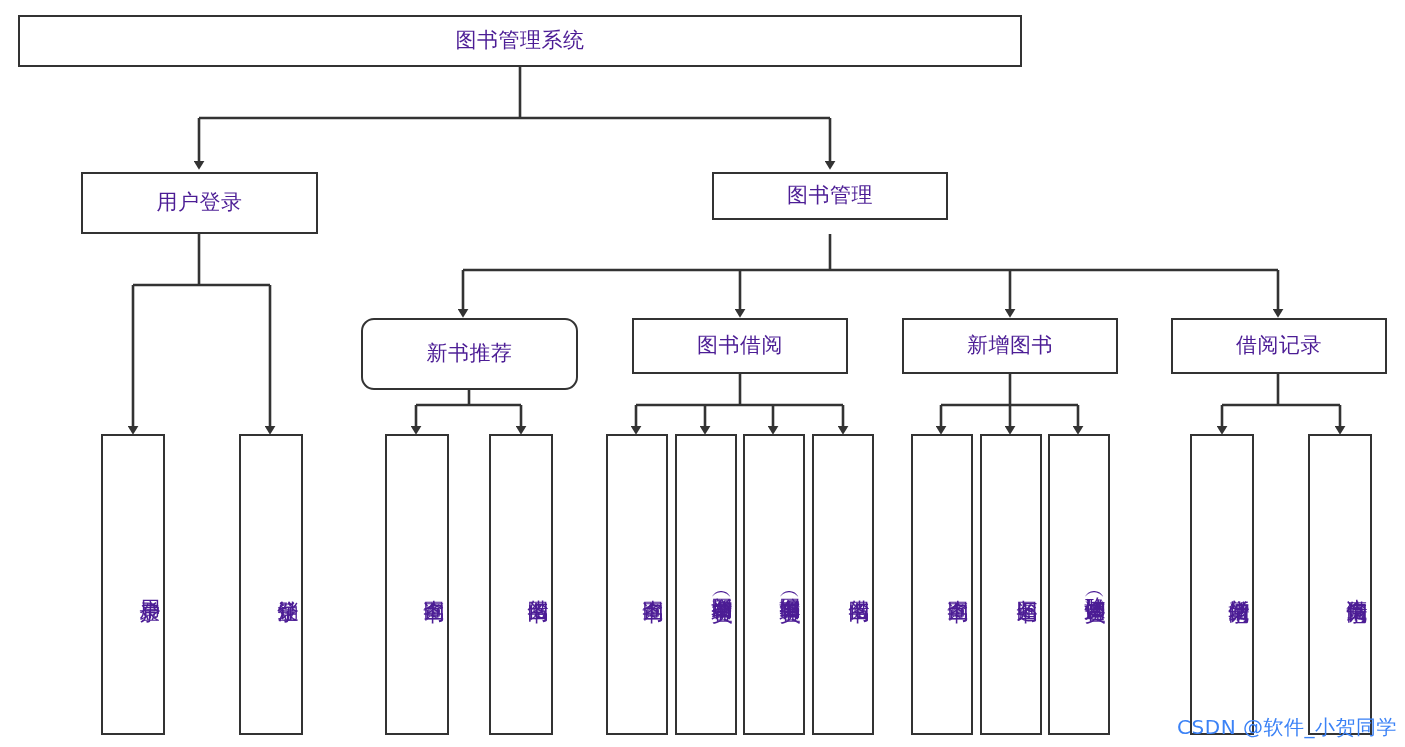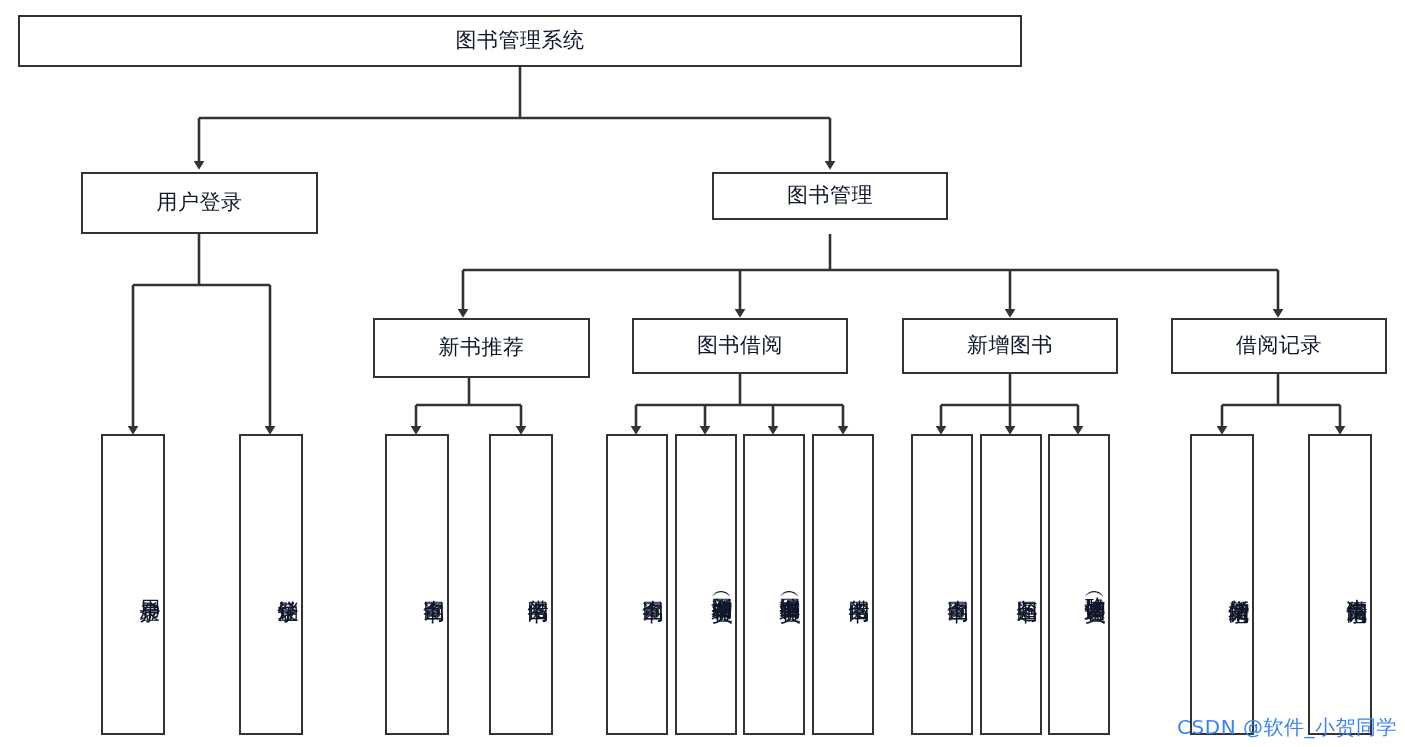--- a/index.html
+++ b/index.html
@@ -26,21 +26,21 @@
     height: 747px;
   }
   .node {
     position: absolute;
     box-sizing: border-box;
     background: #ffffff;
     border: 2px solid #333333;
     display: flex;
     align-items: center;
     justify-content: center;
-    color: #0f172a;
+    color: #4c1d95;
     z-index: 2;
   }
   .node-h {
     font-size: 21px;
     line-height: 1.2;
     white-space: nowrap;
     letter-spacing: 0.5px;
   }
   .node-v {
     font-size: 21px;
@@ -121,21 +121,21 @@
       <path d="M1222,405 L1222,428" marker-end="url(#arrow)"></path>
       <path d="M1340,405 L1340,428" marker-end="url(#arrow)"></path>
     </g>
   </svg>
 
   <div class="node node-h" style="left:18px; top:15px; width:1004px; height:52px;">图书管理系统</div>
 
   <div class="node node-h" style="left:81px; top:172px; width:237px; height:62px;">用户登录</div>
   <div class="node node-h" style="left:712px; top:172px; width:236px; height:48px;">图书管理</div>
 
-  <div class="node node-h" style="left:373px; top:318px; width:217px; height:60px;">新书推荐</div>
+  <div class="node node-h" style="left:361px; top:318px; width:217px; height:72px;border-radius:13px;">新书推荐</div>
   <div class="node node-h" style="left:632px; top:318px; width:216px; height:56px;">图书借阅</div>
   <div class="node node-h" style="left:902px; top:318px; width:216px; height:56px;">新增图书</div>
   <div class="node node-h" style="left:1171px; top:318px; width:216px; height:56px;">借阅记录</div>
 
   <div class="node node-v" style="left:101px; top:434px; width:64px; height:301px;">用户登录</div>
   <div class="node node-v" style="left:239px; top:434px; width:64px; height:301px;">注销登录</div>
 
   <div class="node node-v" style="left:385px; top:434px; width:64px; height:301px;">查询图书</div>
   <div class="node node-v" style="left:489px; top:434px; width:64px; height:301px;">借阅图书</div>
 

